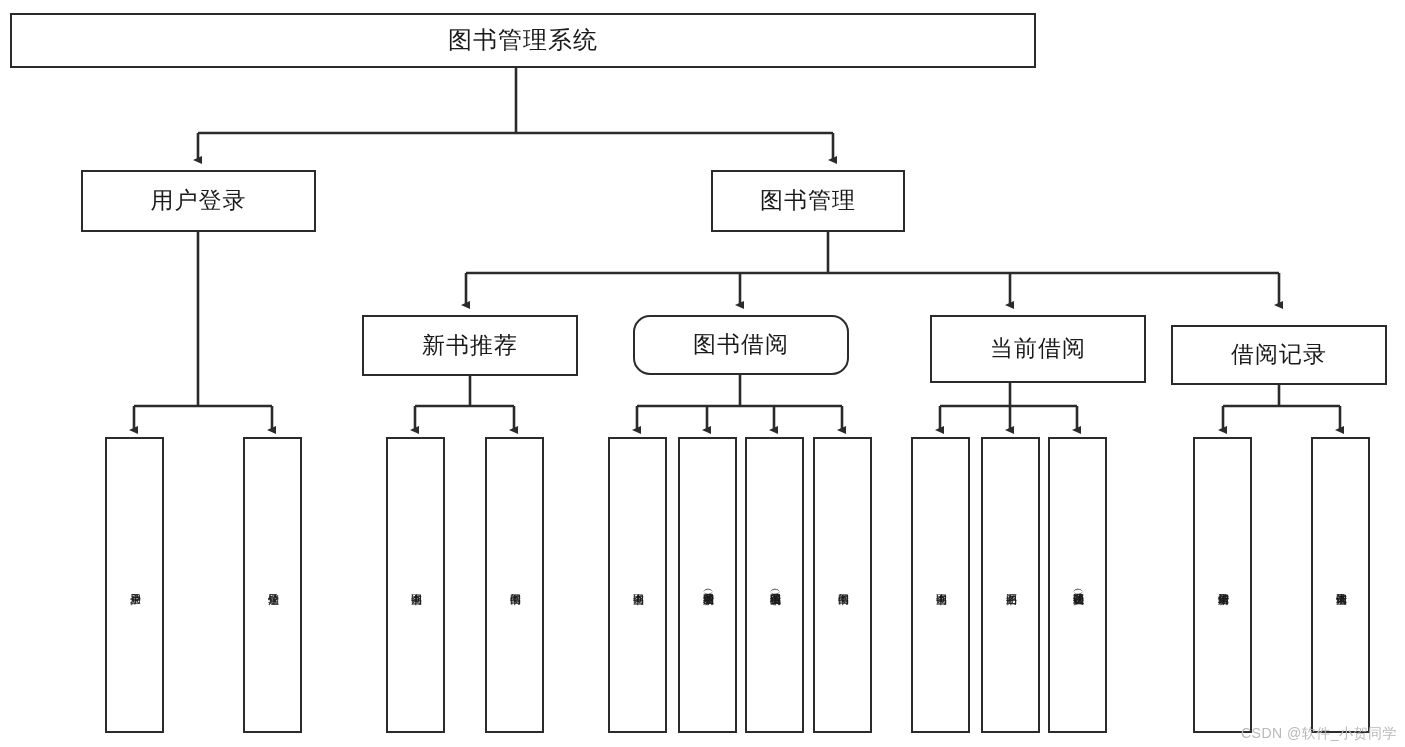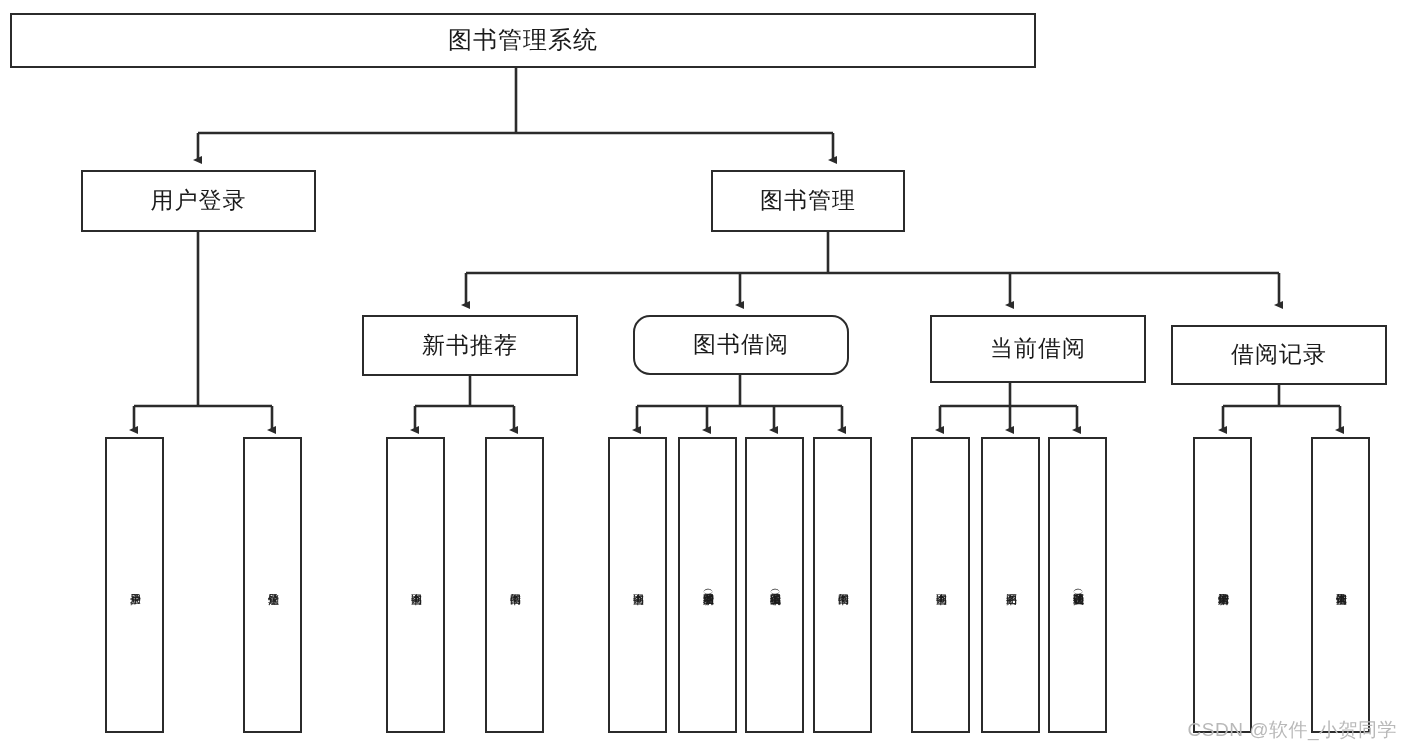--- a/index.html
+++ b/index.html
@@ -54,21 +54,21 @@
     letter-spacing: 4px;
     padding: 6px 0;
     justify-content: center;
     align-items: center;
     white-space: nowrap;
   }
   .watermark {
     position: absolute;
     right: 8px;
     bottom: 4px;
-    font-size: 19px;
+    font-size: 14px;
     color: #b9b9b9;
     letter-spacing: 0.5px;
     z-index: 5;
     white-space: nowrap;
     margin-top: 24px;
   }
 </style>
 </head>
 <body>
 

